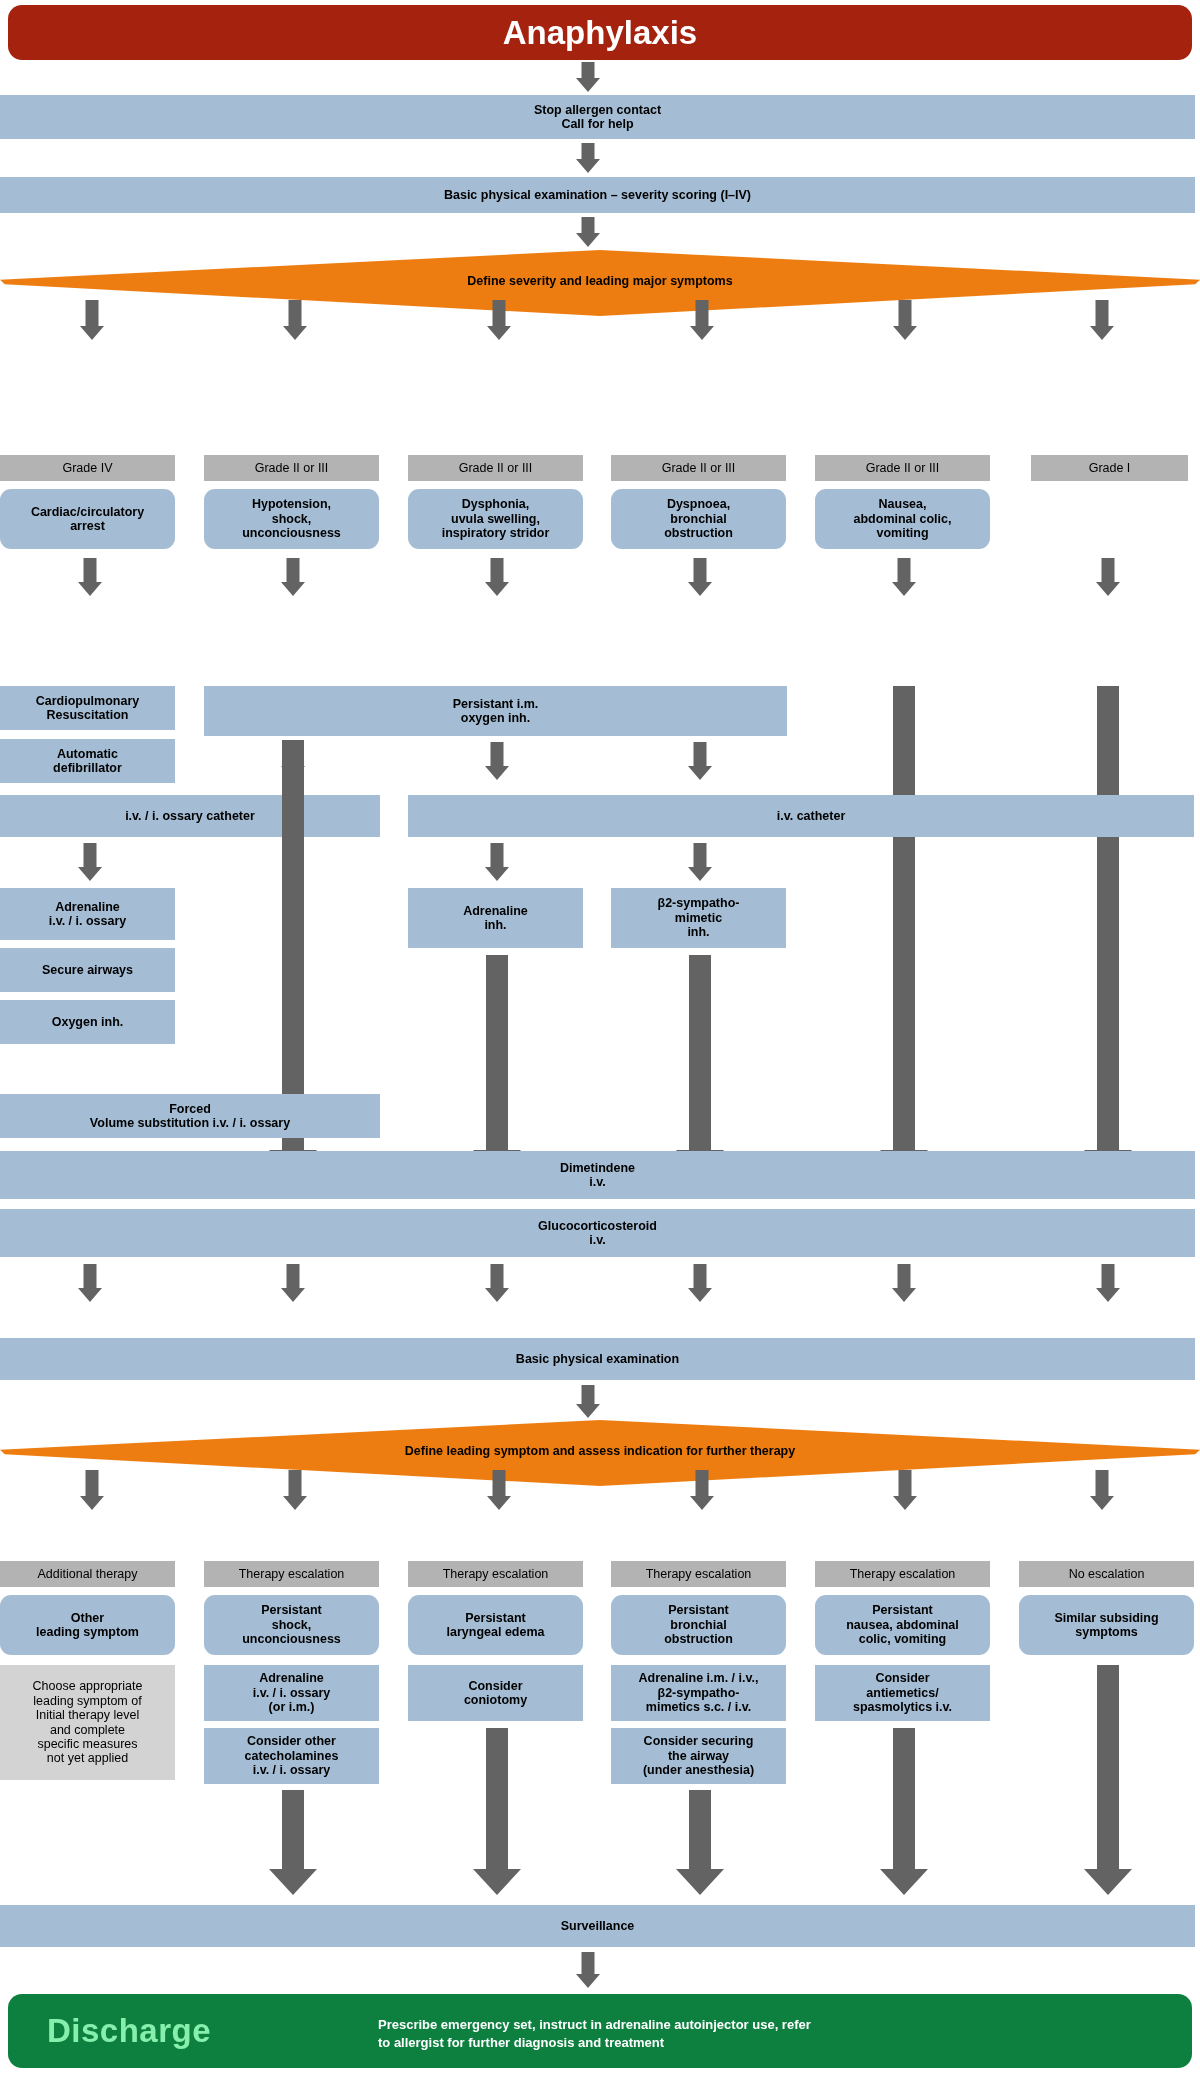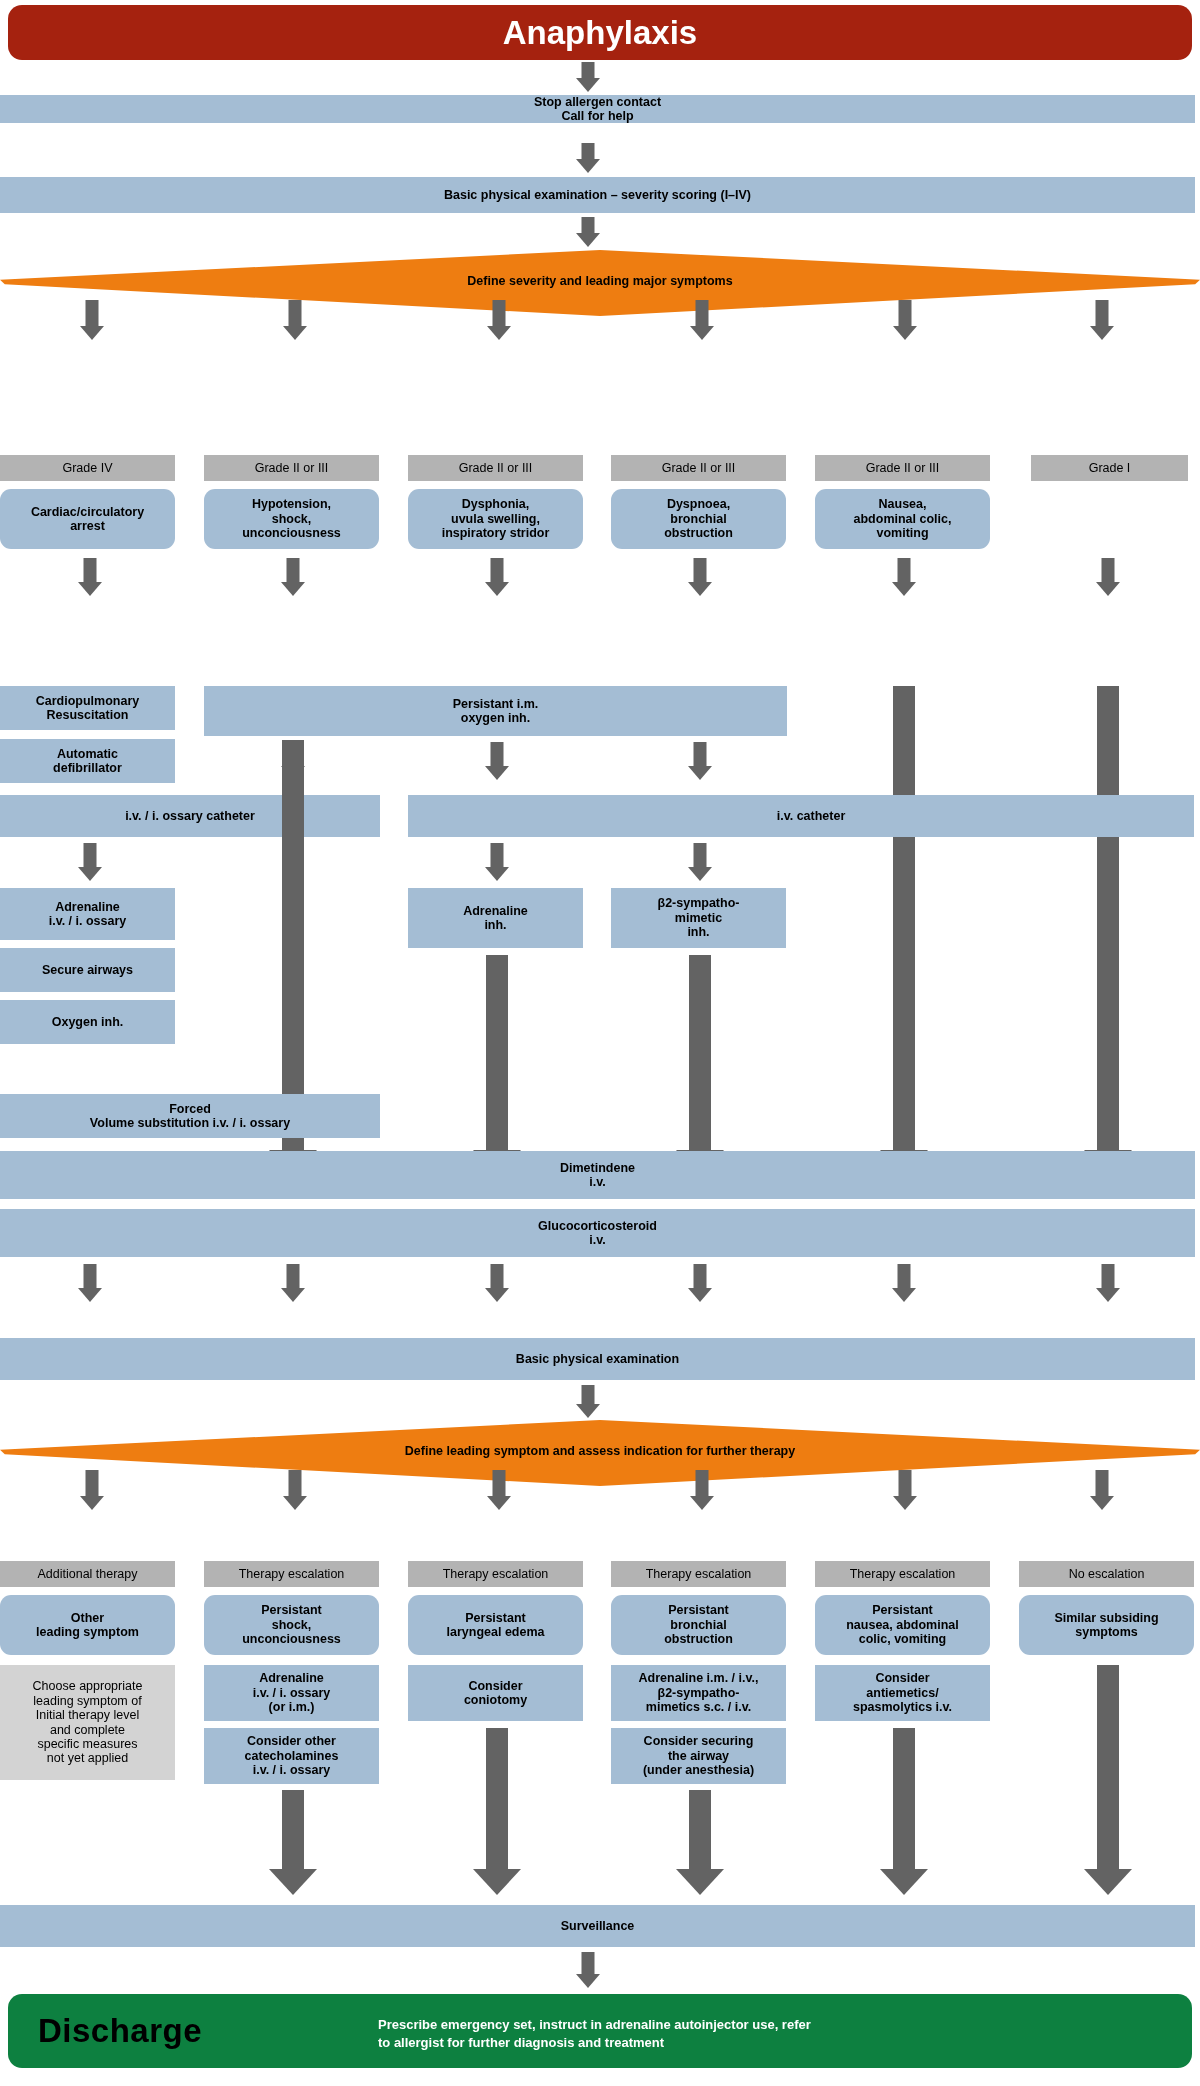--- a/index.html
+++ b/index.html
@@ -106,21 +106,21 @@
 
   <div class="blk red" style="left:8px; top:5px; width:1184px; height:55px;">
     <span>Anaphylaxis</span>
   </div>
 
   <div class="arrow" style="left:576px; top:62px; width:24px; height:30px;">
     <div class="shaft" style="width:13px; height:18px;"></div>
     <div class="head"></div>
   </div>
 
-  <div class="blk blue" style="left:0px; top:95px; width:1195px; height:28px; white-space:pre-line;">Stop allergen contact
+  <div class="blk blue" style="left:0px; top:95px; width:1195px; height:44px; white-space:pre-line;">Stop allergen contact
 Call for help</div>
 
   <div class="arrow" style="left:576px; top:143px; width:24px; height:30px;">
     <div class="shaft" style="width:13px; height:18px;"></div>
     <div class="head"></div>
   </div>
 
   <div class="blk blue" style="left:0px; top:177px; width:1195px; height:36px; white-space:pre-line;">Basic physical examination – severity scoring (I–IV)</div>
 
   <div class="arrow" style="left:576px; top:217px; width:24px; height:30px;">
@@ -417,18 +417,18 @@
   </div>
 
   <div class="blk blue" style="left:0px; top:1905px; width:1195px; height:42px;">Surveillance</div>
 
   <div class="arrow" style="left:576px; top:1952px; width:24px; height:36px;">
       <div class="shaft" style="width:13px; height:24px;"></div>
       <div class="head"></div>
     </div>
 
   <div class="green" style="position:absolute; left:8px; top:1994px; width:1184px; height:74px;">
-    <div class="banner-title" style="left:30px; top:18px; color:#000000;">Discharge</div>
+    <div class="banner-title" style="left:39px; top:18px; color:#86efac;">Discharge</div>
     <div class="banner-sub" style="left:370px; top:22px; width:780px; white-space:pre-line;">Prescribe emergency set, instruct in adrenaline autoinjector use, refer
 to allergist for further diagnosis and treatment</div>
   </div>
 
 </div>
 
 </body></html>

